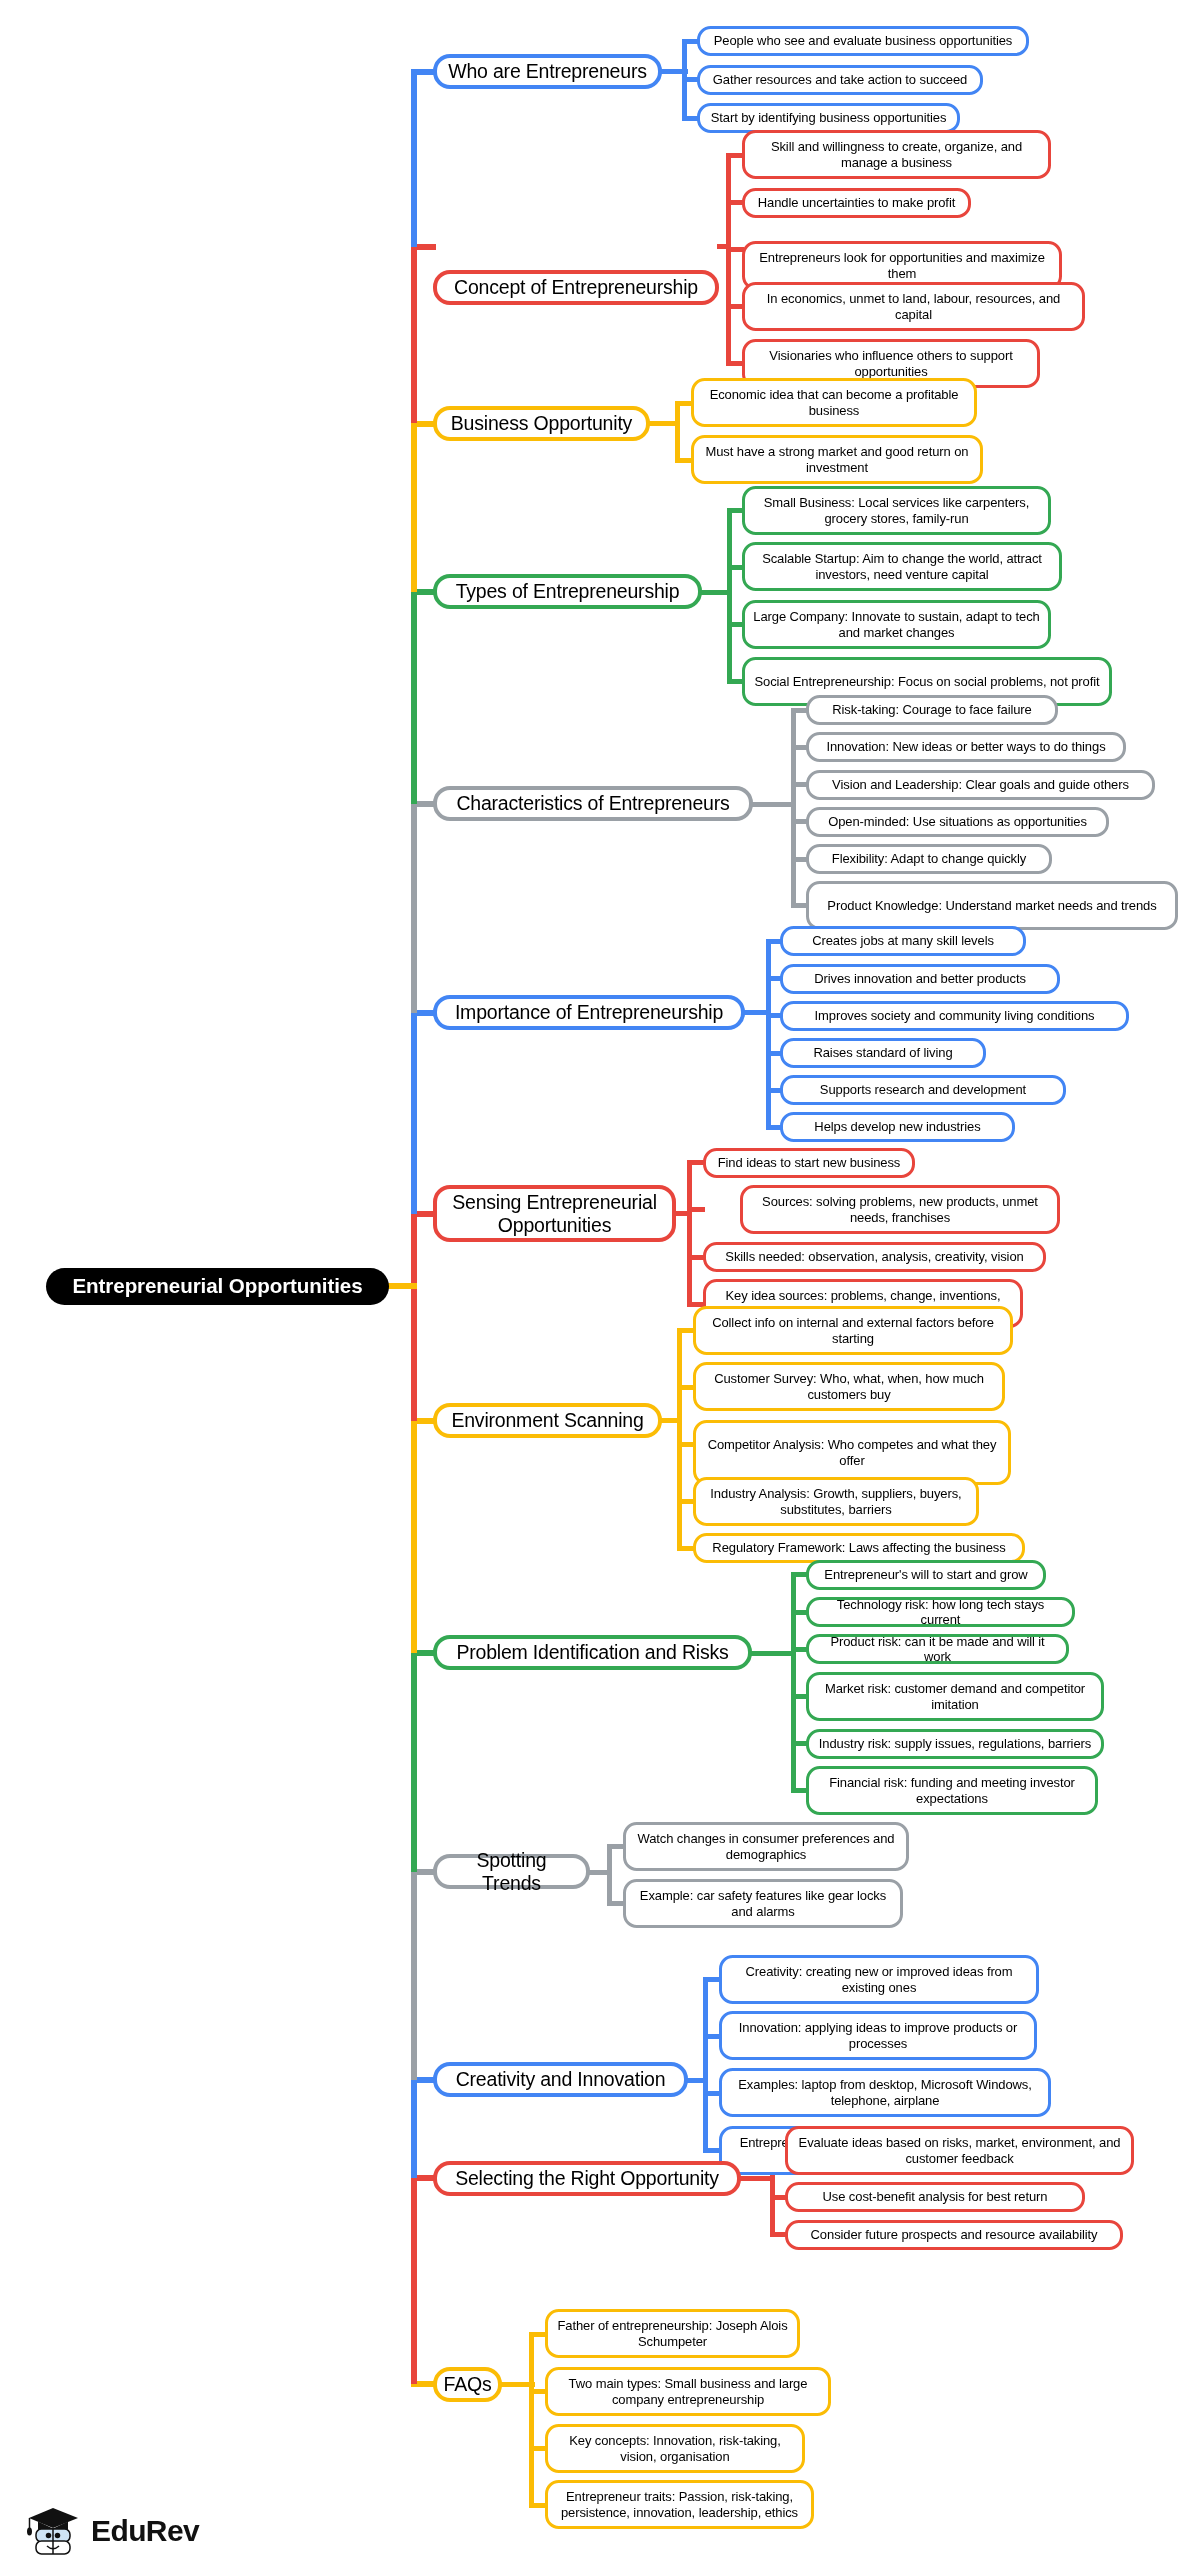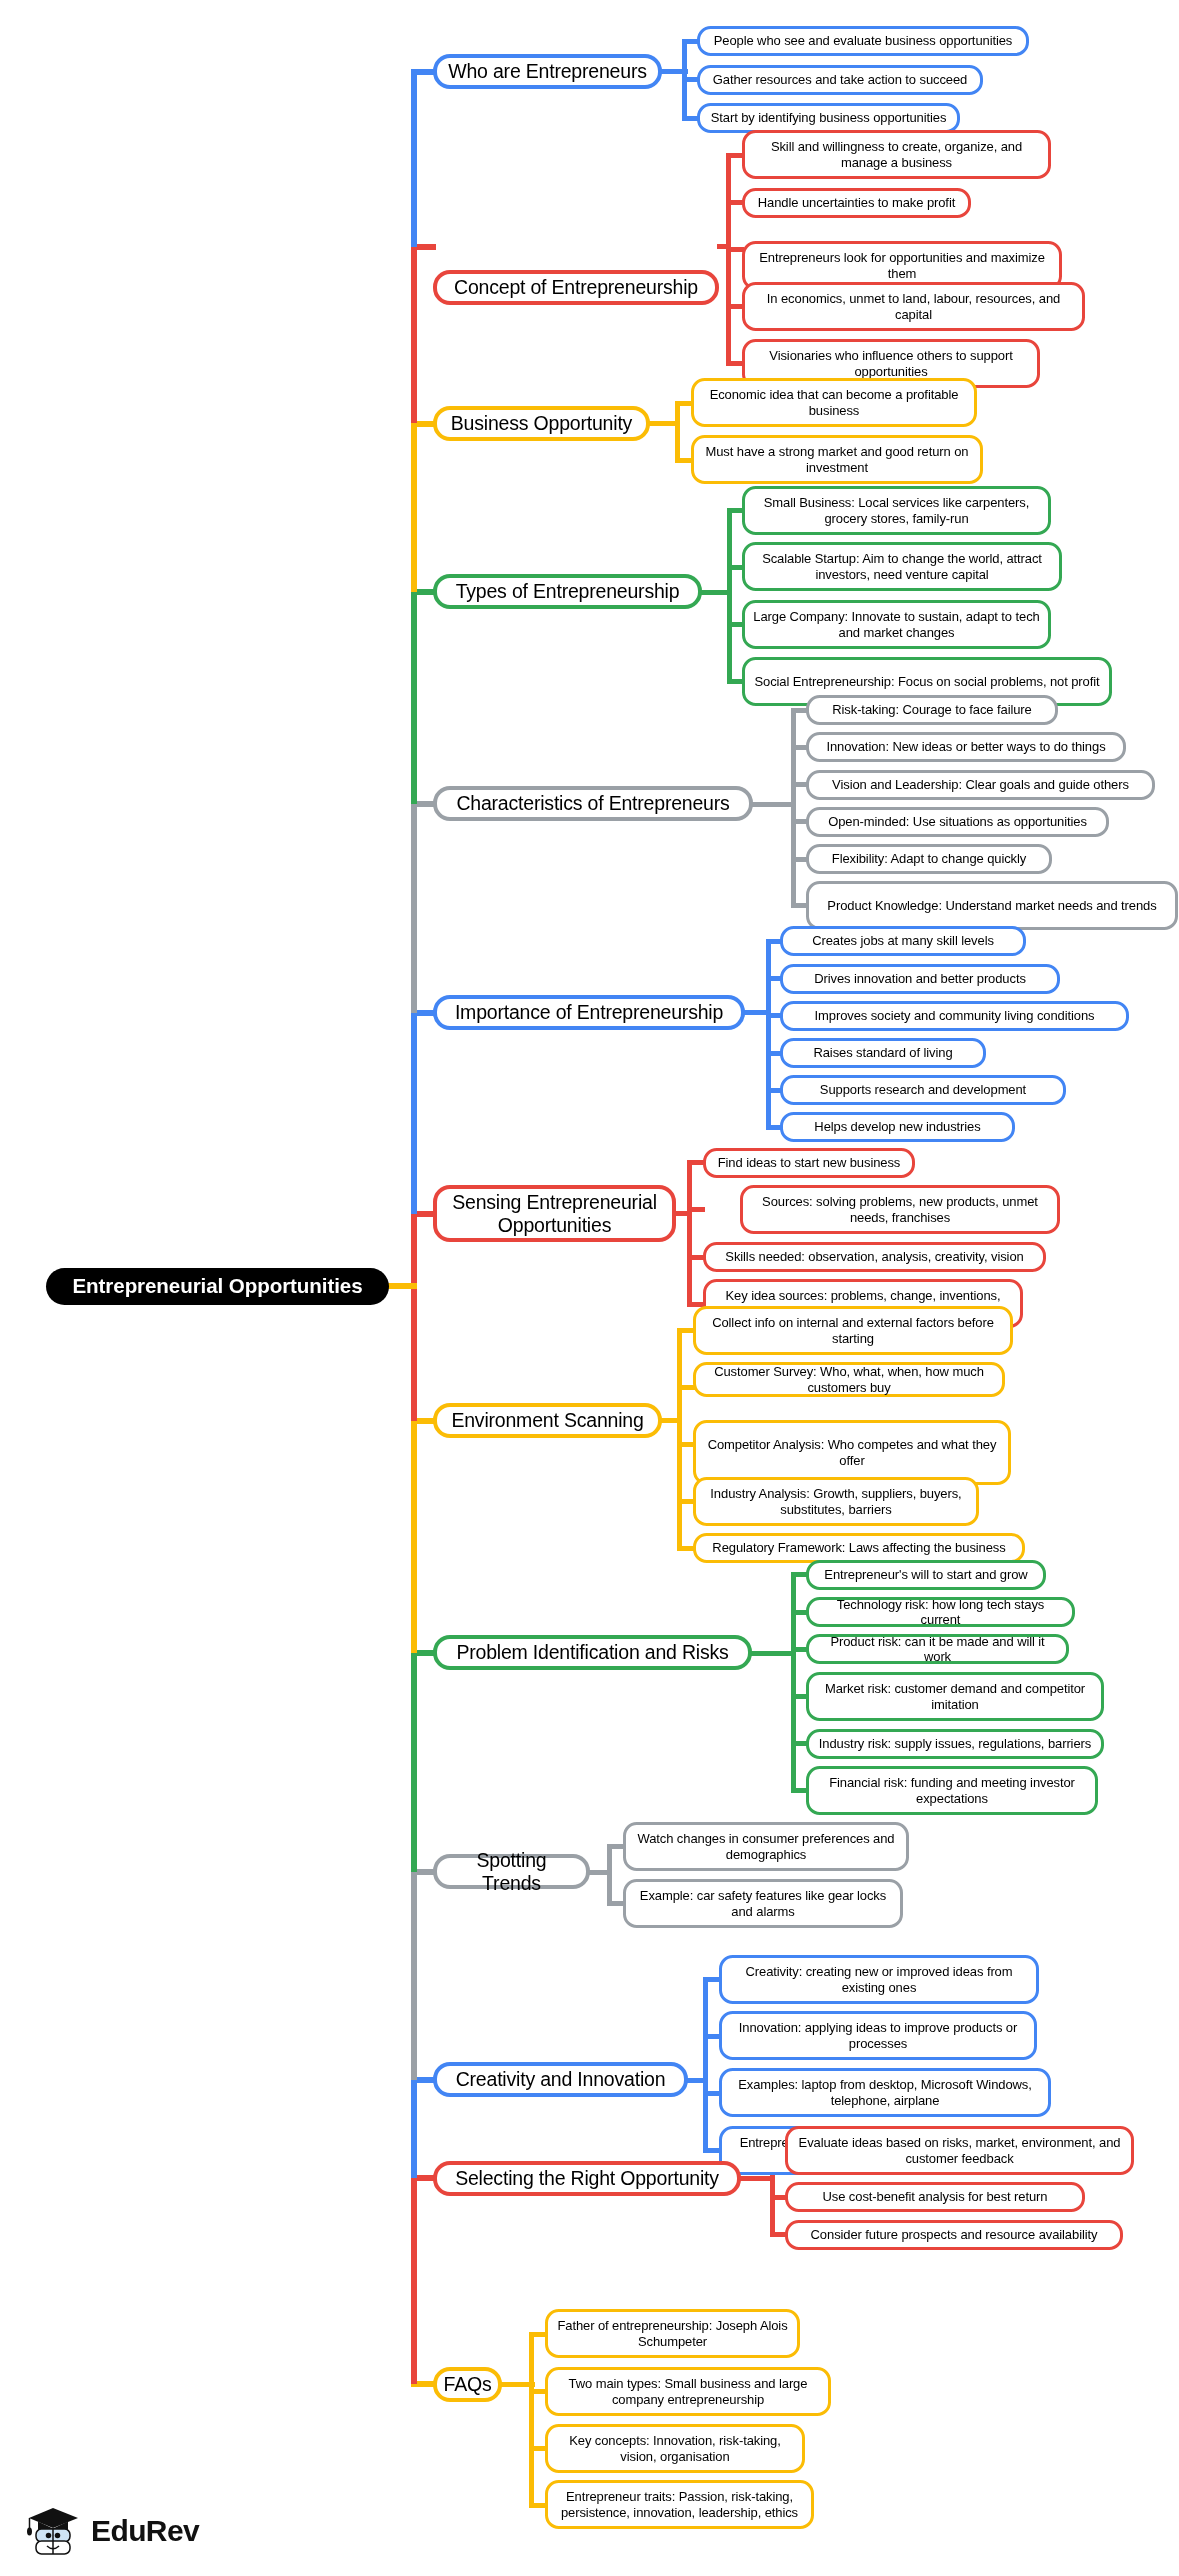--- a/index.html
+++ b/index.html
@@ -256,21 +256,21 @@
       <div class="ln" style="left: 674px; top: 1211px; width: 18px; height: 5.1px; background: rgb(232, 69, 60);"></div>
       <div class="ln" style="left: 687px; top: 1163px; width: 5.1px; height: 141px; background: rgb(232, 69, 60);"></div>
       <div class="node branch" style="left: 433px; top: 1403px; width: 229px; height: 35px; border-color: rgb(251, 188, 5);">
         <span>Environment Scanning</span>
       </div>
       <div class="ln" style="left: 411px; top: 1418px; width: 24.6px; height: 5.7px; background: rgb(251, 188, 5);"></div>
       <div class="node leaf" style="left: 693px; top: 1306px; width: 320px; height: 49px; border-color: rgb(251, 188, 5);">
         <span>Collect info on internal and external factors before starting</span>
       </div>
       <div class="ln" style="left: 677px; top: 1328px; width: 19px; height: 5.1px; background: rgb(251, 188, 5);"></div>
-      <div class="node leaf" style="left: 693px; top: 1362px; width: 312px; height: 35px; border-color: rgb(251, 188, 5); align-items: center;">
+      <div class="node leaf" style="left: 693px; top: 1362px; width: 312px; height: 49px; border-color: rgb(251, 188, 5); align-items: center;">
         <span>Customer Survey: Who, what, when, how much customers buy</span>
       </div>
       <div class="ln" style="left: 677px; top: 1385px; width: 19px; height: 5.1px; background: rgb(251, 188, 5);"></div>
       <div class="node leaf" style="left: 693px; top: 1420px; width: 318px; height: 65px; border-color: rgb(251, 188, 5); align-items: center;">
         <span>Competitor Analysis: Who competes and what they offer</span>
       </div>
       <div class="ln" style="left: 677px; top: 1442px; width: 19px; height: 5.1px; background: rgb(251, 188, 5);"></div>
       <div class="node leaf" style="left: 693px; top: 1477px; width: 286px; height: 49px; border-color: rgb(251, 188, 5);">
         <span>Industry Analysis: Growth, suppliers, buyers, substitutes, barriers</span>
       </div>

